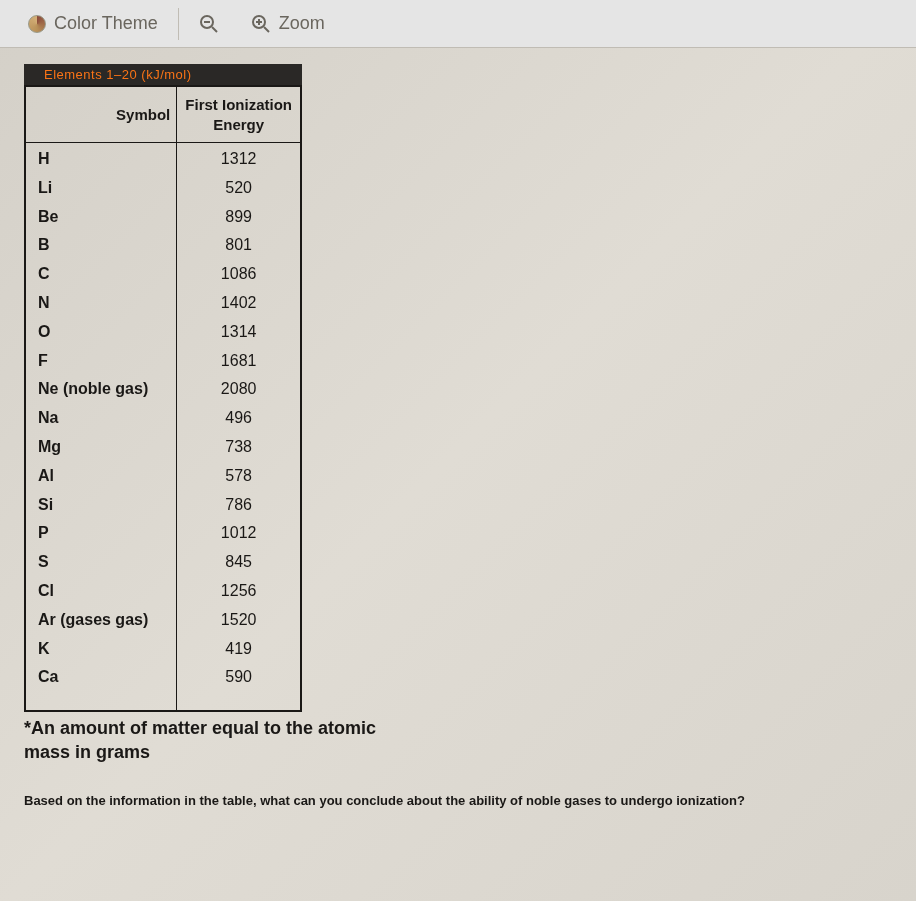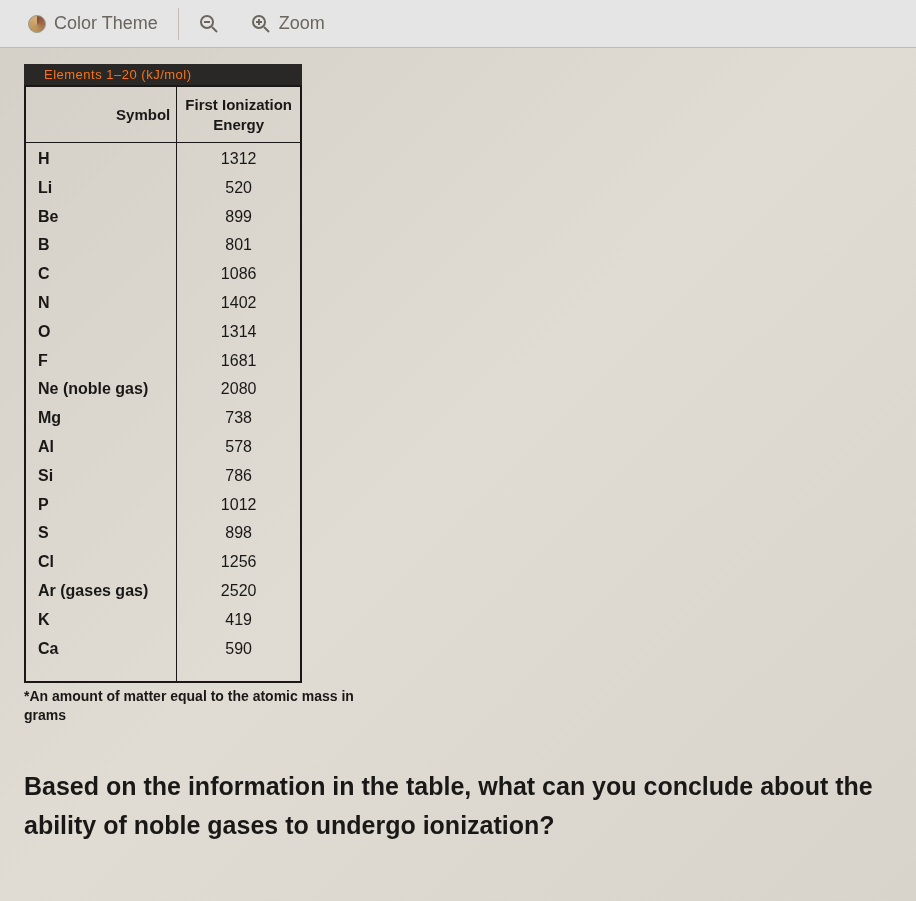--- a/index.html
+++ b/index.html
@@ -77,30 +77,30 @@
       padding: 2px 6px;
       font-size: 16px;
       color: #1a1816;
       line-height: 1.55;
     }
     .data-table td:first-child { text-align: left; padding-left: 12px; font-weight: bold; }
     .data-table td:last-child { text-align: center; }
     .data-table tbody tr:first-child td { border-top: 1px solid #1a1816; padding-top: 4px; }
     .data-table tbody tr:last-child td { border-bottom: 1px solid #1a1816; padding-bottom: 20px; }
     .footnote {
-      font-size: 14px;
+      font-size: 18px;
       color: #1a1816;
       font-weight: bold;
       margin-top: 4px;
       width: 360px;
       line-height: 1.35;
     }
     .question {
-      margin-top: 42px;
-      font-size: 25px;
+      margin-top: 26px;
+      font-size: 13px;
       color: #1a1816;
       font-weight: bold;
       line-height: 1.55;
       max-width: 870px;
     }
   </style>
 </head>
 <body>
 
 <div class="toolbar">
@@ -172,46 +172,50 @@
         </tr>
         <tr>
           <td>F</td>
           <td>1681</td>
         </tr>
         <tr>
           <td>Ne (noble gas)</td>
           <td>2080</td>
         </tr>
         <tr>
+          <td>Na</td>
+          <td>496</td>
+        </tr>
+        <tr>
           <td>Mg</td>
           <td>738</td>
         </tr>
         <tr>
           <td>Al</td>
           <td>578</td>
         </tr>
         <tr>
           <td>Si</td>
           <td>786</td>
         </tr>
         <tr>
           <td>P</td>
           <td>1012</td>
         </tr>
         <tr>
           <td>S</td>
-          <td>898</td>
+          <td>845</td>
         </tr>
         <tr>
           <td>Cl</td>
           <td>1256</td>
         </tr>
         <tr>
           <td>Ar (gases gas)</td>
-          <td>2520</td>
+          <td>1520</td>
         </tr>
         <tr>
           <td>K</td>
           <td>419</td>
         </tr>
         <tr>
           <td>Ca</td>
           <td>590</td>
         </tr>
       </tbody>

